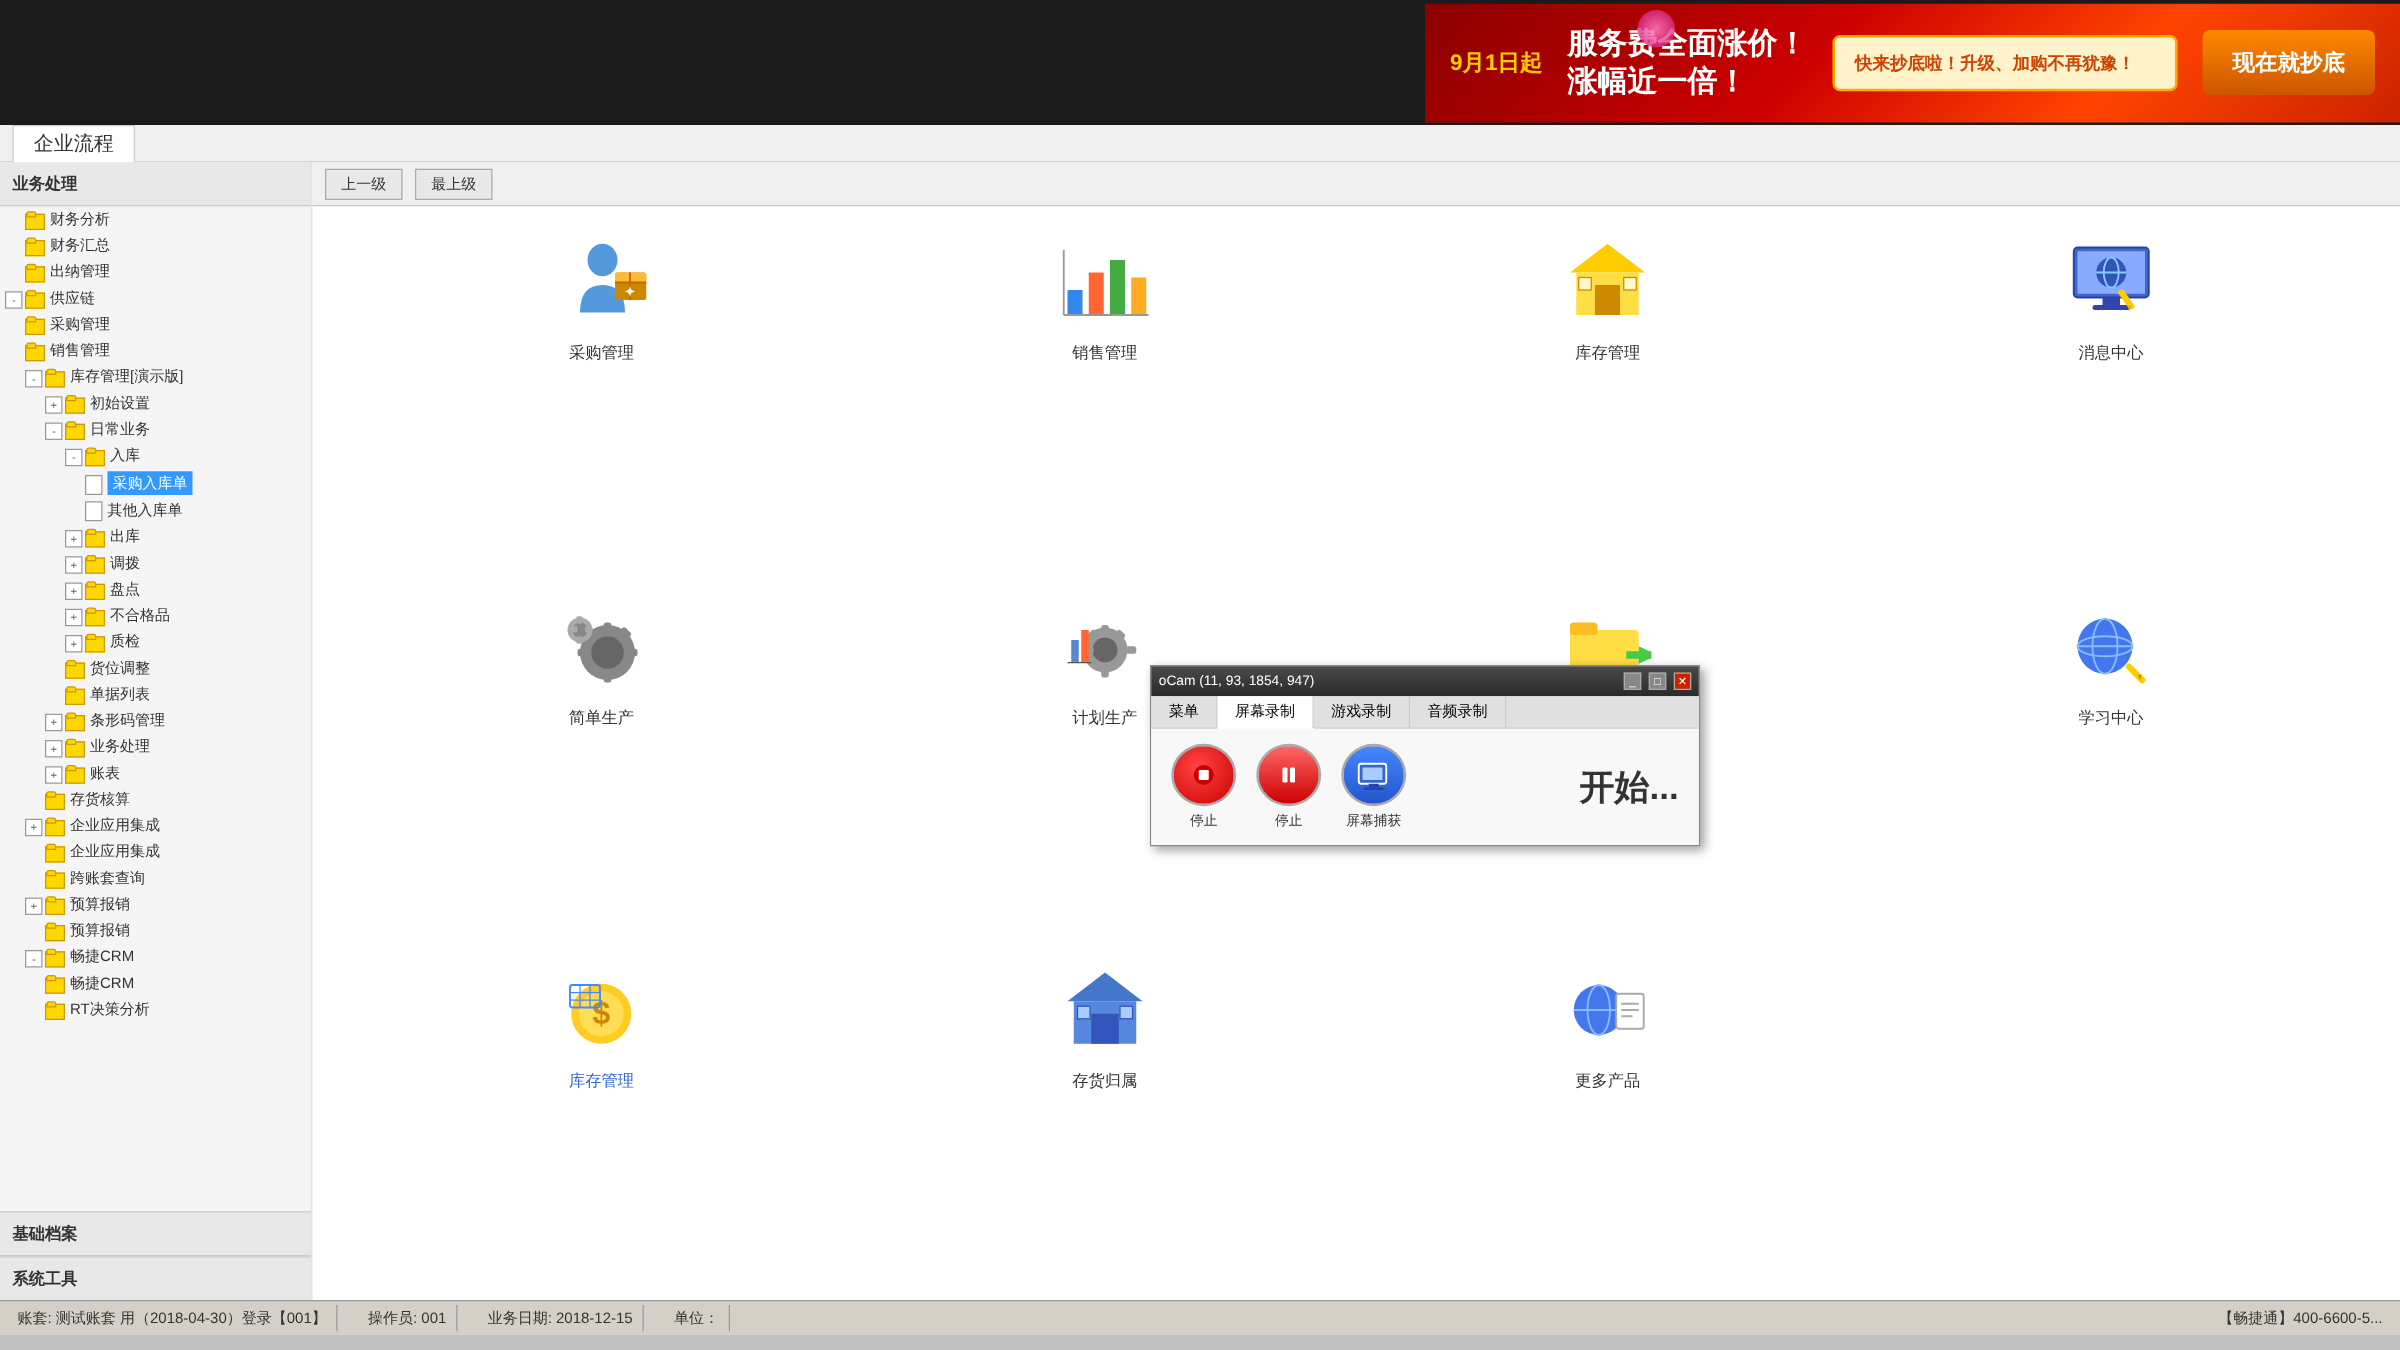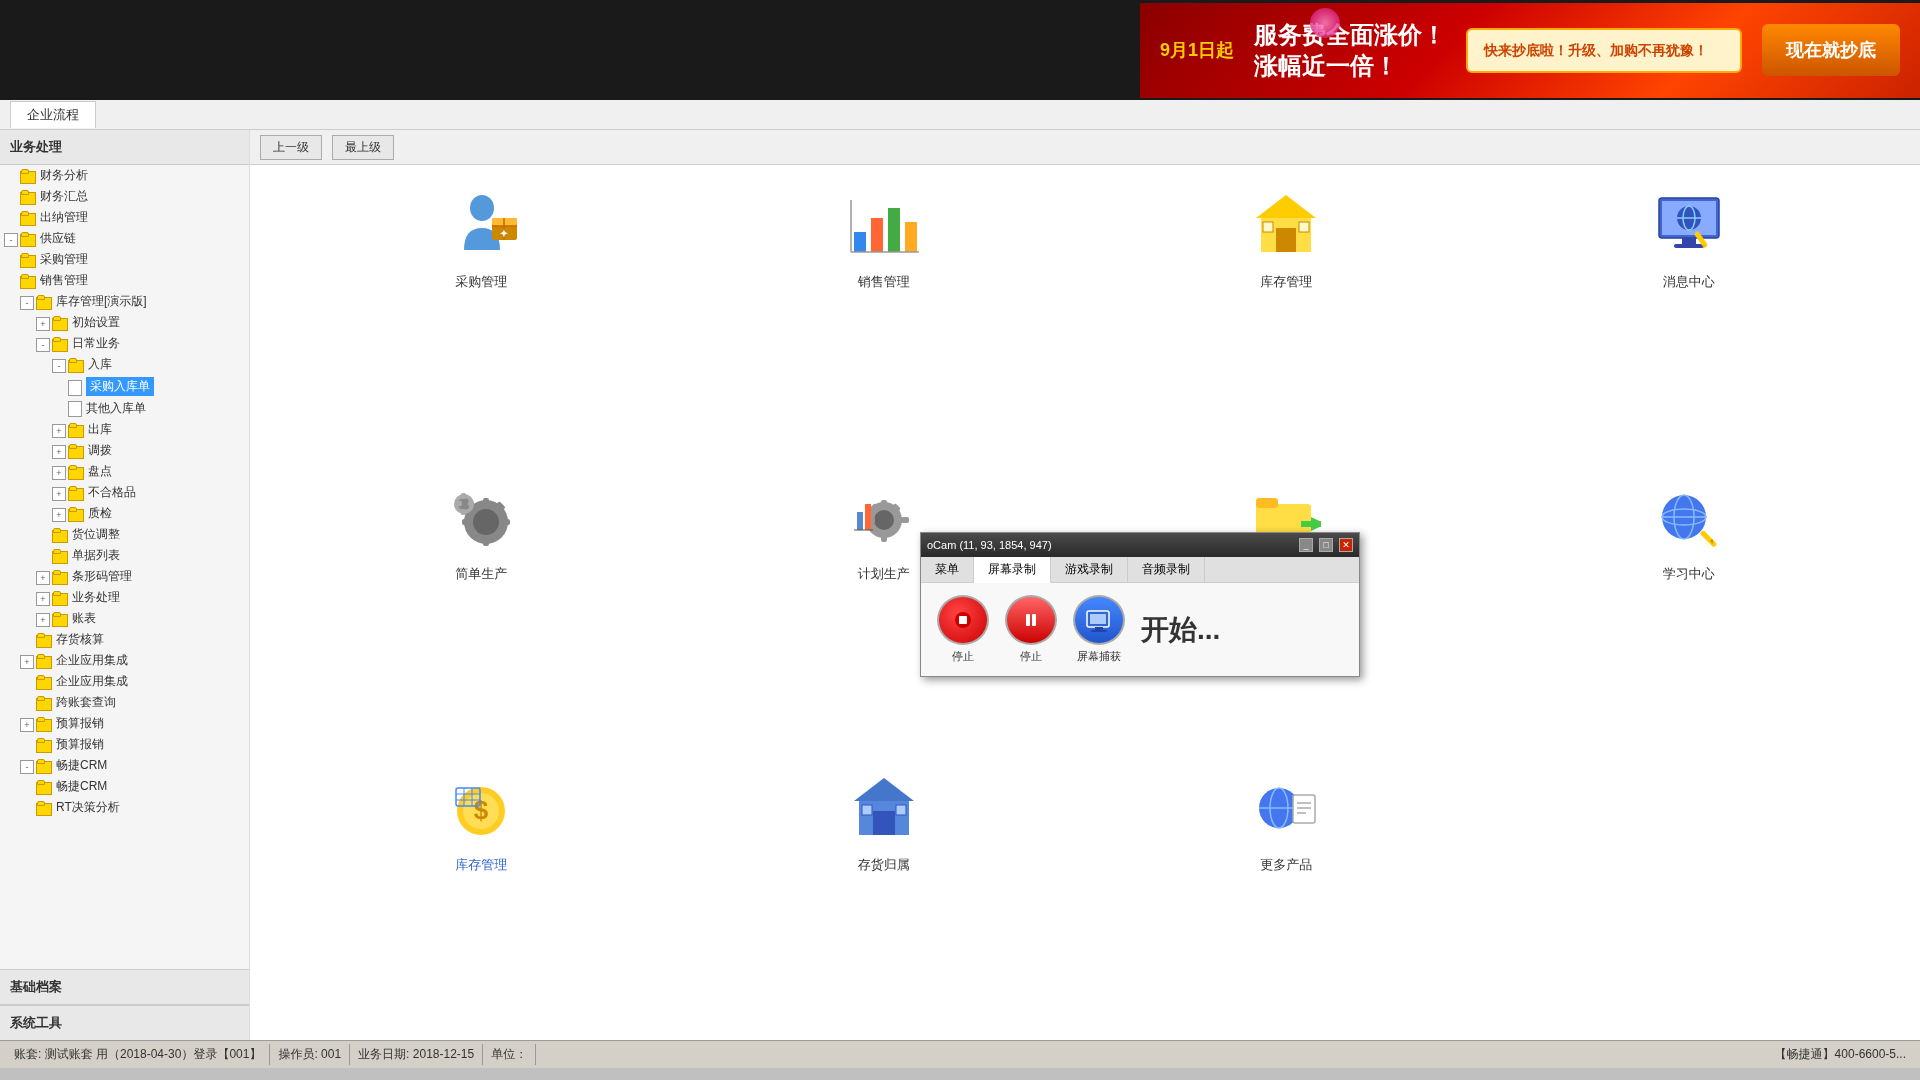--- a/index.html
+++ b/index.html
@@ -6,21 +6,21 @@
     body { width: 1920px; height: 1080px; overflow: hidden; font-family: 'SimSun', 'Microsoft YaHei', sans-serif; background: #c0c0c0; font-size: 13px; }
 
     
     .banner { width: 1920px; height: 100px; background: #1a1a1a; display: flex; align-items: center; justify-content: flex-end; position: relative; }
     .banner-inner { width: 780px; height: 95px; background: linear-gradient(135deg, #8b0000 0%, #cc0000 40%, #ff4400 70%, #cc2200 100%); display: flex; align-items: center; padding: 10px 20px; gap: 20px; }
     .banner-promo-box { background: #fff3cc; border: 2px solid #ffaa00; border-radius: 6px; padding: 10px 16px; color: #cc4400; font-size: 14px; font-weight: bold; line-height: 1.5; flex: 1; }
     .banner-btn { background: linear-gradient(180deg, #ff8800, #cc5500); border: none; border-radius: 6px; color: #fff; font-size: 18px; font-weight: bold; padding: 14px 24px; cursor: pointer; white-space: nowrap; }
 
     
     .top-nav { width: 1920px; height: 30px; background: #f0f0f0; border-bottom: 1px solid #ccc; display: flex; align-items: center; padding: 0 10px; }
-    .top-nav-tab { background: #fff; border: 1px solid #ccc; border-bottom: none; padding: 4px 16px; font-size: 13px; color: #333; cursor: pointer; }
+    .top-nav-tab { background: #fff; border: 1px solid #ccc; border-bottom: none; padding: 4px 16px; font-size: 16px; color: #333; cursor: pointer; }
 
     
     .main-layout { display: flex; width: 1920px; height: 910px; }
 
     
     .sidebar { width: 250px; height: 910px; background: #f5f5f5; border-right: 1px solid #ddd; display: flex; flex-direction: column; overflow: hidden; }
     .sidebar-section { padding: 8px 10px; font-size: 13px; font-weight: bold; color: #333; background: #e8e8e8; border-bottom: 1px solid #ccc; }
     .sidebar-content { flex: 1; overflow-y: auto; position: relative; }
     .tree-item { display: flex; align-items: flex-end; padding: 2px 0; cursor: pointer; }
     .tree-indent-0 { padding-left: 4px; }
@@ -58,24 +58,24 @@
     .ocam-tabs { display: flex; background: #e0e0e0; border-bottom: 1px solid #ccc; }
     .ocam-tab { padding: 4px 14px; font-size: 12px; cursor: pointer; border-right: 1px solid #ccc; }
     .ocam-tab.active { background: #fff; border-bottom: 1px solid #fff; margin-bottom: -1px; }
     .ocam-body { background: #f8f8f8; padding: 12px 16px; display: flex; align-items: center; gap: 16px; }
     .ocam-btn-group { display: flex; flex-direction: column; align-items: center; gap: 4px; }
     .ocam-big-btn { width: 52px; height: 50px; border-radius: 50%; display: flex; align-items: center; justify-content: center; cursor: pointer; border: 2px solid #aaa; }
     .ocam-btn-stop-rec { background: radial-gradient(circle at 40% 35%, #ff4444, #cc0000); }
     .ocam-btn-pause { background: linear-gradient(180deg, #ff6666, #cc0000); }
     .ocam-btn-screen { background: linear-gradient(180deg, #4488ff, #2255cc); }
     .ocam-btn-label { font-size: 11px; color: #333; }
-    .ocam-status { font-size: 28px; color: #333; font-weight: bold; flex: 1; text-align: left; }
-
-    
-    .status-bar { width: 1920px; height: 28px; background: #d4d0c8; border-top: 1px solid #999; display: flex; align-items: center; padding: 0 6px; font-size: 12px; color: #333; gap: 0; }
+    .ocam-status { font-size: 28px; color: #333; font-weight: bold; flex: 1; text-align: right; }
+
+    
+    .status-bar { width: 1920px; height: 28px; background: #d4d0c8; border-top: 1px solid #999; display: flex; align-items: center; padding: 0 6px; font-size: 12px; color: #333; gap: 16px; }
     .status-segment { padding: 2px 8px; border-right: 1px solid #999; white-space: nowrap; }
     .status-segment:last-child { border-right: none; margin-left: auto; }
 
     
     .sidebar-content::-webkit-scrollbar { width: 14px; }
     .sidebar-content::-webkit-scrollbar-track { background: #f0f0f0; }
     .sidebar-content::-webkit-scrollbar-thumb { background: #c0c0c0; border: 1px solid #999; }
   </style>
 </head>
 <body>

